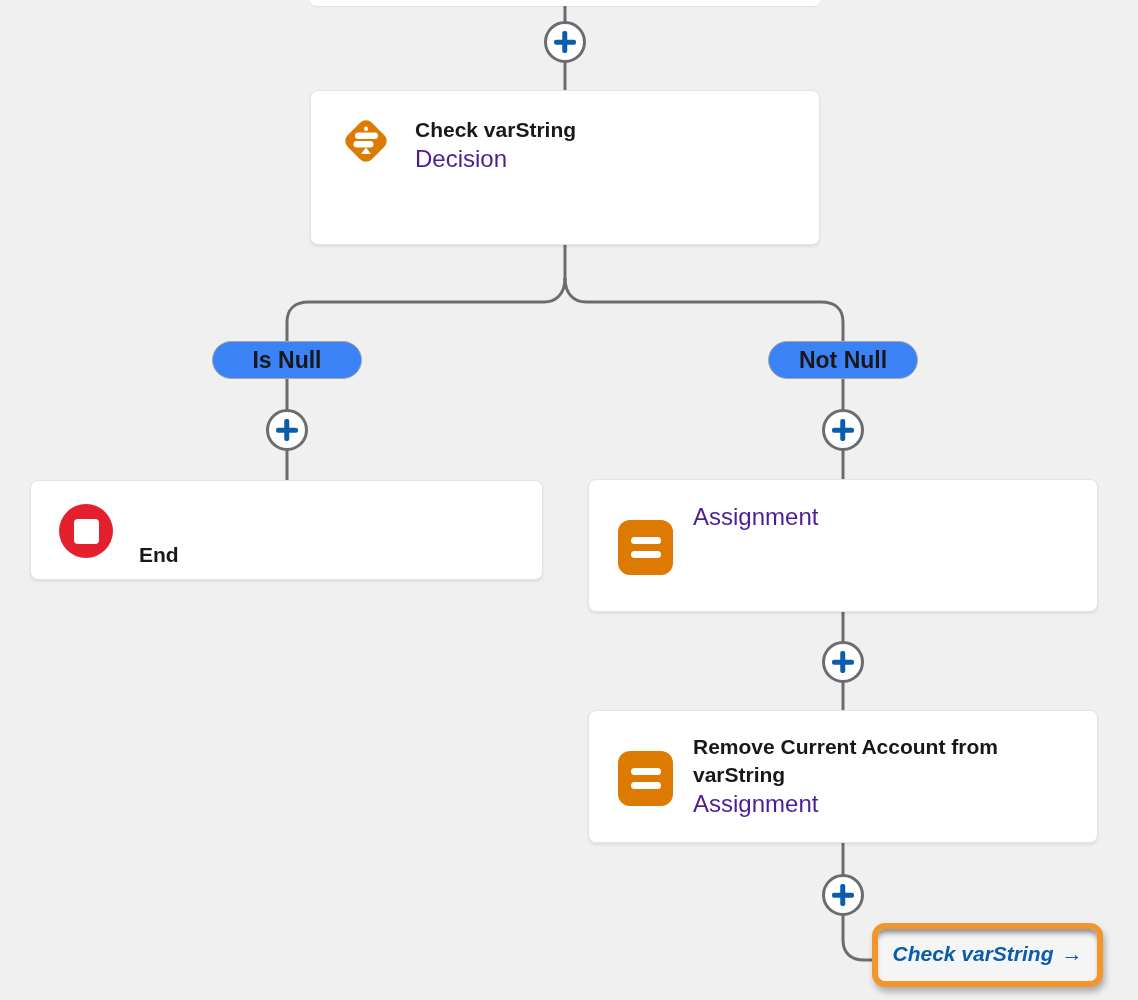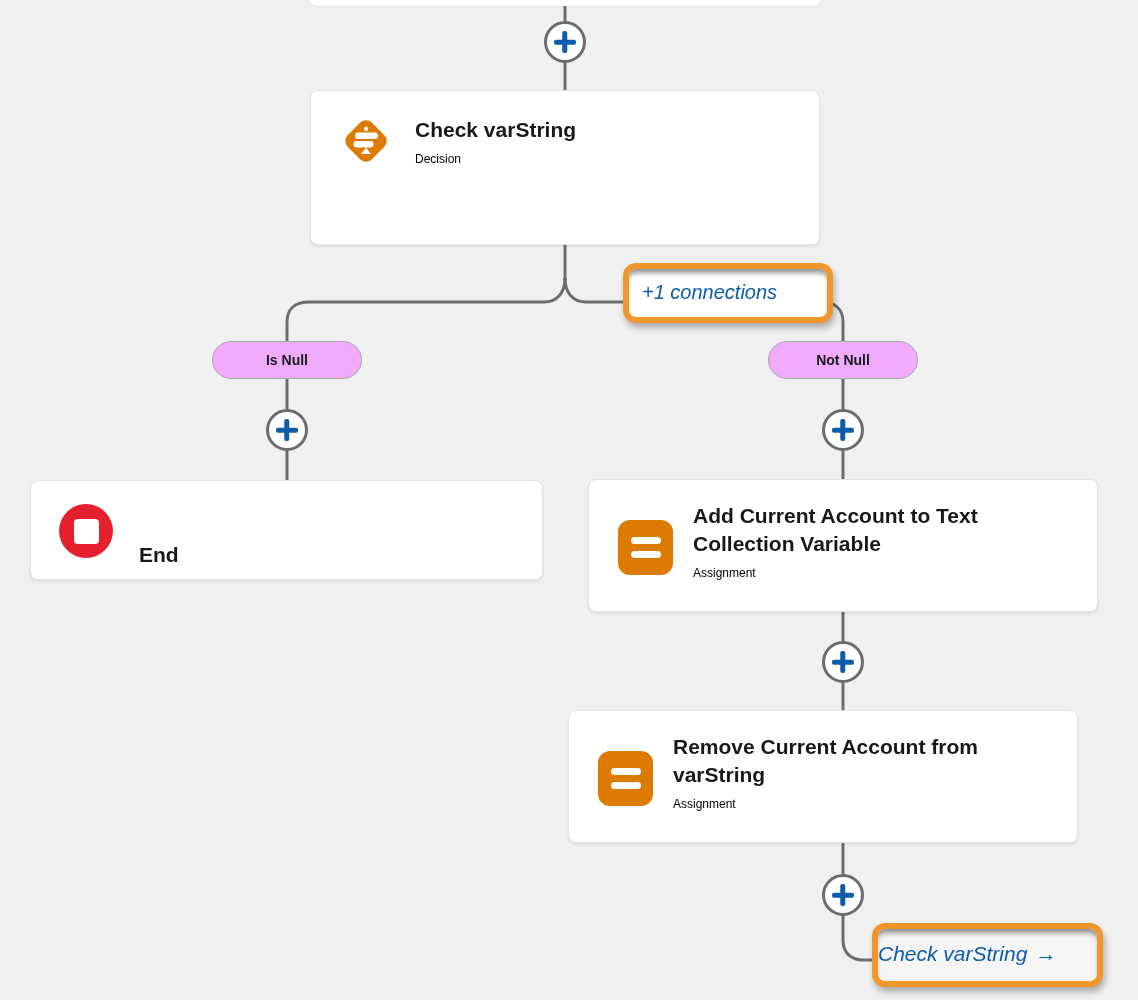--- a/index.html
+++ b/index.html
@@ -18,28 +18,28 @@
   }
   
   .card{
     position:absolute;background:#FFFFFF;border:1px solid #E4E4E4;
     border-radius:8px;box-sizing:border-box;z-index:2;
     box-shadow:0 2px 3px rgba(0,0,0,0.08);
   }
   .card-decision{left:310px;top:90px;width:510px;height:155px;}
   .card-end{left:30px;top:480px;width:513px;height:100px;}
   .card-add{left:588px;top:479px;width:510px;height:133px;}
-  .card-remove{left:568px;top:710px;width:510px;height:133px;}
+  .card-remove{left:588px;top:710px;width:510px;height:133px;}
   .card .icon-slot{position:absolute;}
   .card .text-slot{position:absolute;}
   .node-title{
     font-size:21px;font-weight:bold;color:#181818;line-height:28px;margin:0;
   }
   .node-type{
-    font-size:12px;color:#000000;line-height:26px;margin:2px 0 0 0;
+    font-size:24px;color:#4c1d95;line-height:26px;margin:2px 0 0 0;
   }
   
   .card-decision .icon-slot{left:27px;top:22px;width:56px;height:56px;}
   .card-decision .text-slot{left:104px;top:25px;}
   
   .card-end .icon-slot{left:28px;top:23px;width:54px;height:54px;}
   .card-end .text-slot{left:108px;top:36px;margin-top:24px;}
   
   .card-add .icon-slot,.card-remove .icon-slot{left:29px;top:40px;width:55px;height:55px;}
   .card-add .text-slot,.card-remove .text-slot{left:104px;top:22px;}
@@ -50,24 +50,24 @@
     display:flex;flex-direction:column;align-items:center;justify-content:center;gap:7px;
   }
   .assignment-icon i{display:block;width:30px;height:7px;background:#fff;border-radius:3.5px;}
   .end-icon{
     width:54px;height:54px;background:#E5202E;border-radius:50%;
     display:flex;align-items:center;justify-content:center;
   }
   .end-icon i{display:block;width:25px;height:25px;background:#fff;border-radius:4px;}
   
   .branch-pill{
-    position:absolute;width:150px;height:38px;background:#f0abfc;
+    position:absolute;width:150px;height:38px;background:#3b82f6;
     border:1.5px solid #A7A7A7;border-radius:19px;box-sizing:border-box;
     display:flex;align-items:center;justify-content:center;
-    font-size:14px;font-weight:bold;color:#181818;z-index:3;
+    font-size:23px;font-weight:bold;color:#181818;z-index:3;
   }
   .pill-left{left:212px;top:341px;}
   .pill-right{left:768px;top:341px;text-align:center;}
   
   .plus-btn{
     position:absolute;width:42px;height:42px;border-radius:50%;
     background:#fff;border:3px solid #6B6C70;box-sizing:border-box;z-index:3;cursor:pointer;
   }
   .plus-icon{position:absolute;inset:0;display:block;}
   .plus-icon::before,.plus-icon::after{
@@ -87,21 +87,21 @@
     z-index:4;
     box-shadow:inset 0 6px 5px -2px rgba(60,60,60,0.55), 2px 5px 6px rgba(0,0,0,0.28);
   }
   .hl-connections{left:312px;top:172px;width:210px;height:60px;background:#FFFFFF;}
   .hl-goto{left:872px;top:923px;width:231px;height:64px;background:#F5F5F6;}
   .flow-link{
     display:block;width:100%;height:100%;box-sizing:border-box;
     font-size:20px;font-style:italic;color:#0B5CAB;text-decoration:none;
   }
   .hl-connections .flow-link{line-height:46px;padding-left:13px;}
-  .hl-goto .flow-link{line-height:50px;text-align:left;font-size:21px;}
+  .hl-goto .flow-link{line-height:50px;text-align:center;font-size:21px;font-weight:bold;}
   .goto-arrow{margin-left:8px;font-style:normal;}
 </style>
 </head>
 <body>
 
 <svg id="connector-layer" width="1138" height="1000" viewBox="0 0 1138 1000">
   <g fill="none" stroke="#6B6C70" stroke-width="3">
     <path d="M565 0 L565 92"></path>
     <path d="M565 243 L565 280"></path>
     <path d="M565 278 C565 294 556 302 544 302 L309 302 C294 302 287 310 287 322 L287 343"></path>
@@ -124,23 +124,20 @@
         <rect x="17" y="19.5" width="23" height="6.5" rx="3.2"></rect>
         <rect x="15.5" y="28" width="20" height="6.5" rx="3.2"></rect>
         <path d="M28 34.5 L33 41 L23 41 Z"></path>
       </g>
     </svg>
   </span>
   <span class="text-slot">
     <p class="node-title">Check varString</p>
     <p class="node-type">Decision</p>
   </span>
-  <div class="highlight-box hl-connections">
-    <a class="flow-link" href="#">+1 connections</a>
-  </div>
 </div>
 
 <div class="branch-pill pill-left">Is Null</div>
 <div class="branch-pill pill-right">Not Null</div>
 
 <div class="card card-end">
   <span class="icon-slot">
     <span class="end-icon">
         <i></i>
       </span>
@@ -151,21 +148,20 @@
 </div>
 
 <div class="card card-add">
   <span class="icon-slot">
     <span class="assignment-icon">
         <i></i>
         <i></i>
       </span>
   </span>
   <span class="text-slot">
-    <p class="node-title">Add Current Account to Text Collection Variable</p>
     <p class="node-type">Assignment</p>
   </span>
 </div>
 
 <div class="card card-remove">
   <span class="icon-slot">
     <span class="assignment-icon">
         <i></i>
         <i></i>
       </span>

